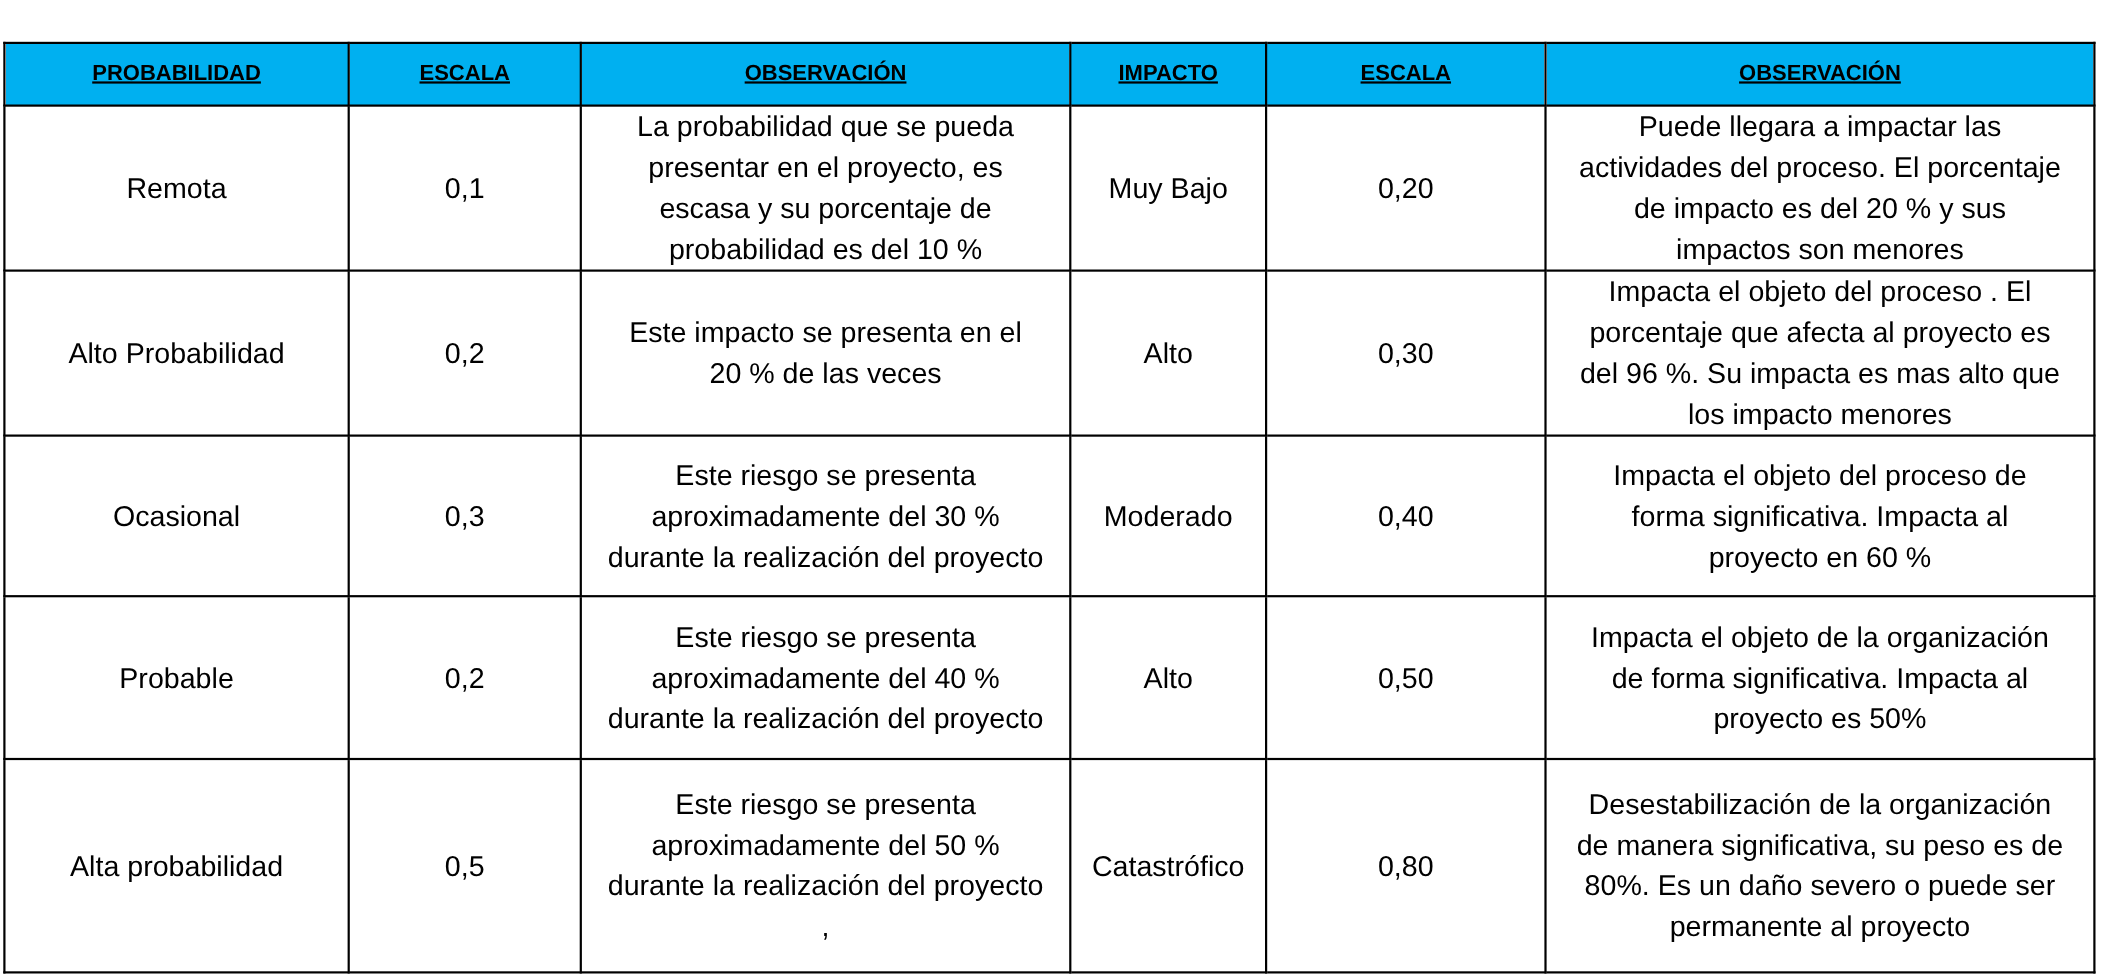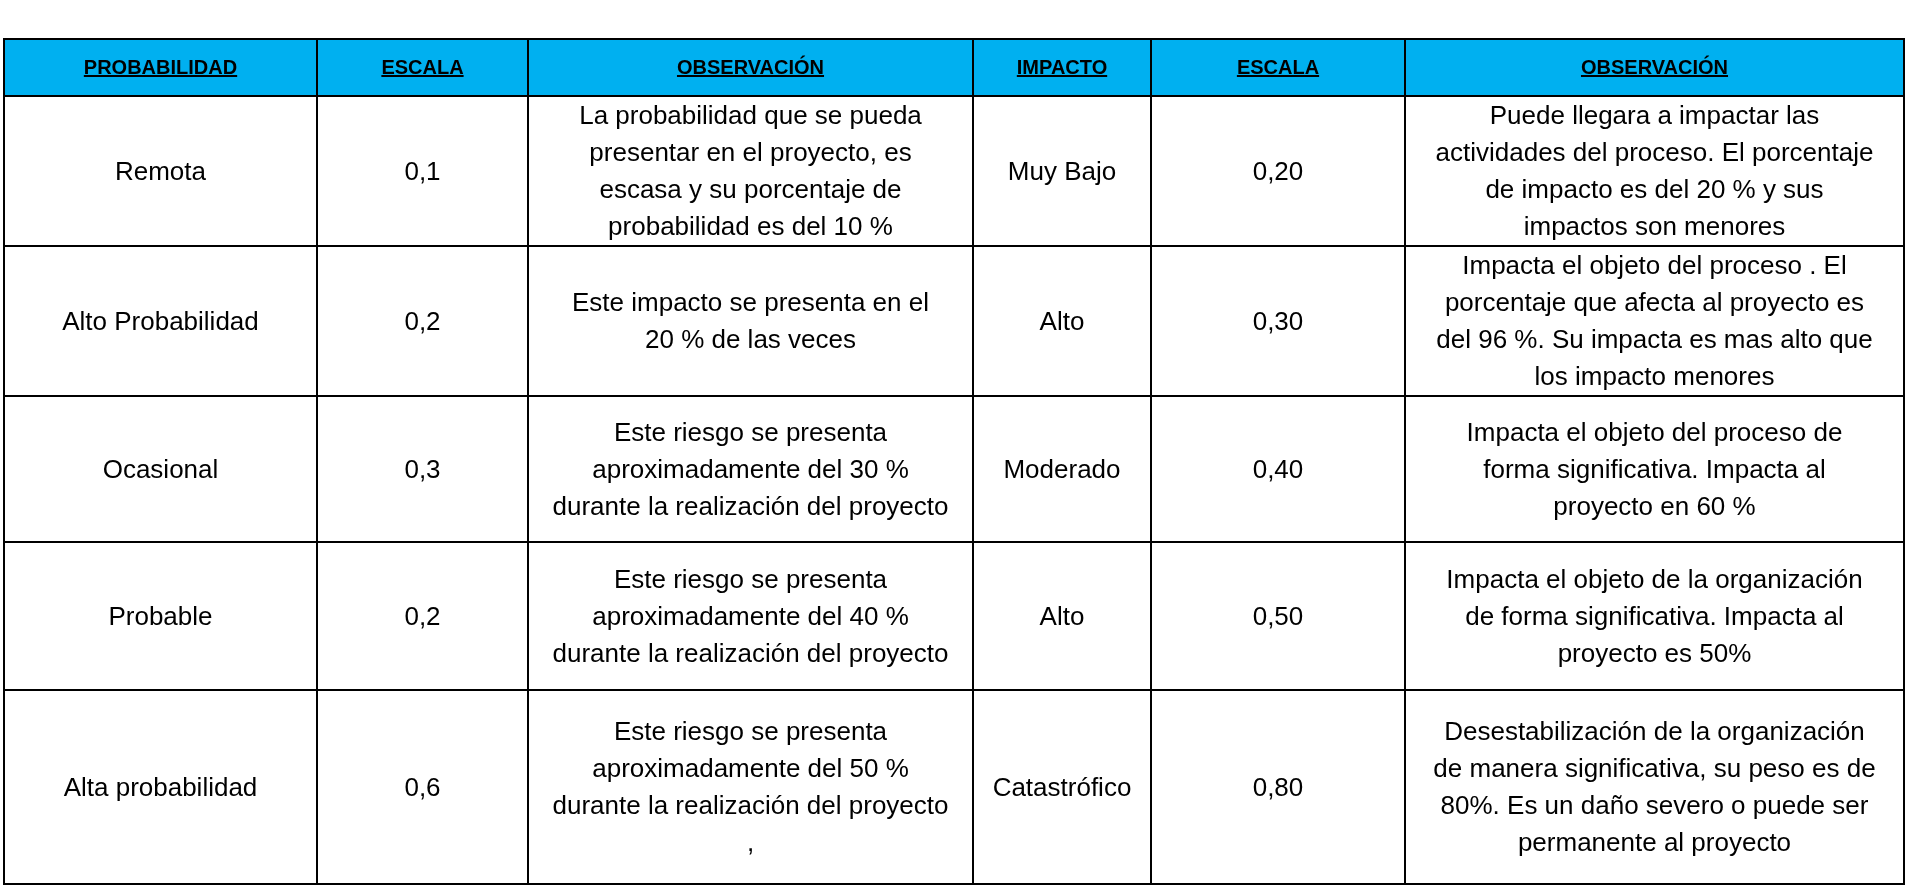--- a/index.html
+++ b/index.html
@@ -118,21 +118,21 @@
 aproximadamente del 40 %
 durante la realización del proyecto</td>
       <td>Alto</td>
       <td>0,50</td>
       <td class="obs">Impacta el objeto de la organización
 de forma significativa. Impacta al
 proyecto es 50%</td>
     </tr>
     <tr class="r5">
       <td>Alta probabilidad</td>
-      <td>0,6</td>
+      <td>0,5</td>
       <td class="obs">Este riesgo se presenta
 aproximadamente del 50 %
 durante la realización del proyecto
 ,</td>
       <td>Catastrófico</td>
       <td>0,80</td>
       <td class="obs">Desestabilización de la organización
 de manera significativa, su peso es de
 80%. Es un daño severo o puede ser
 permanente al proyecto</td>

